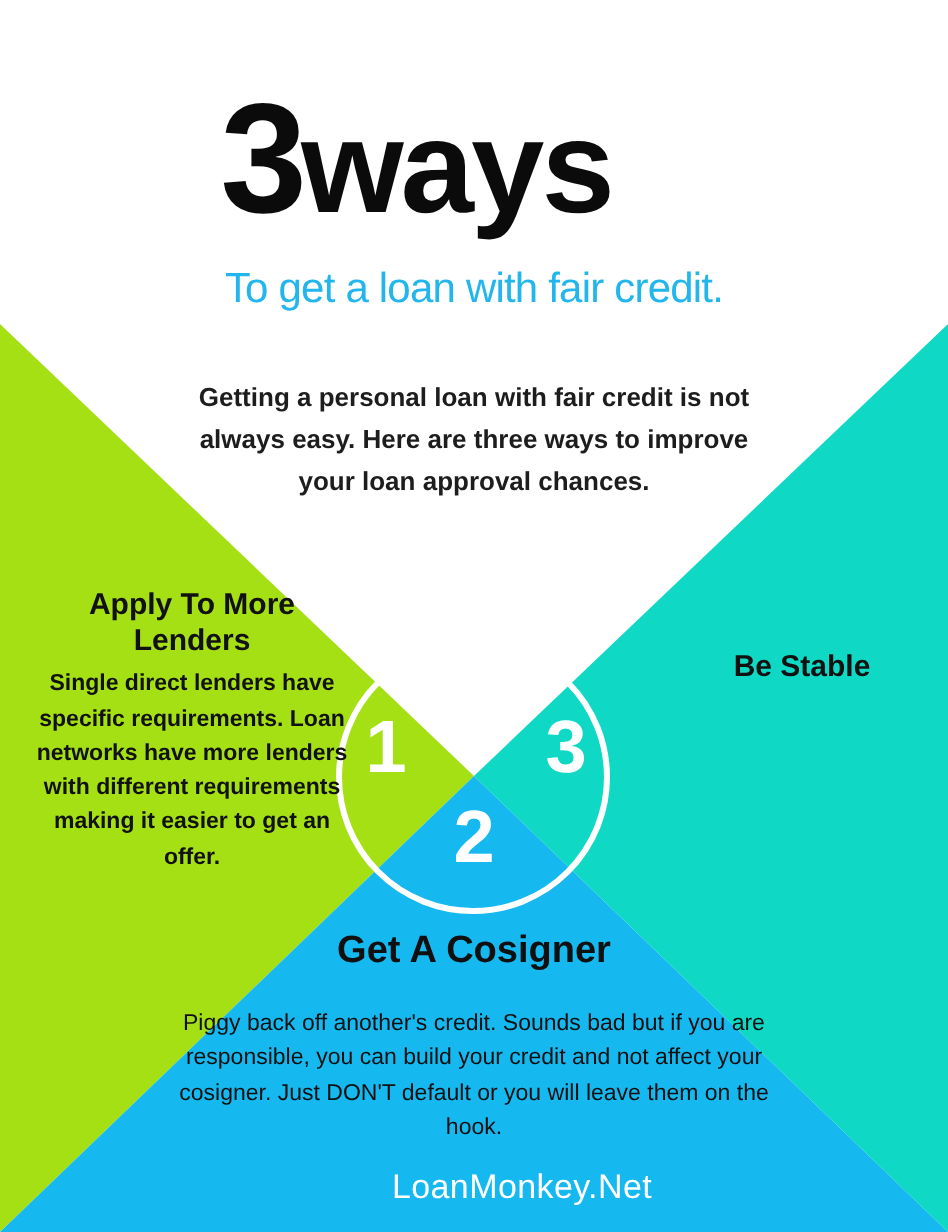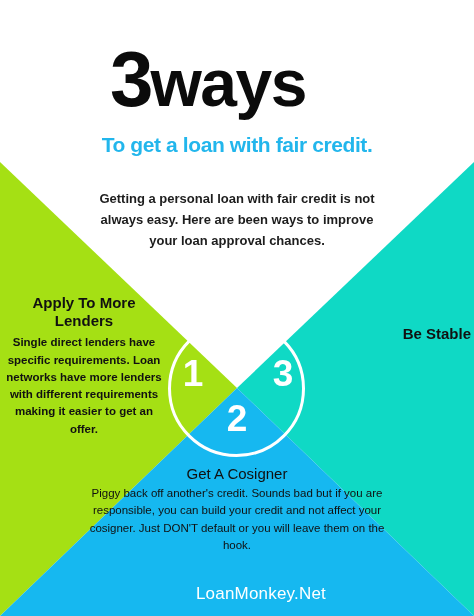--- a/index.html
+++ b/index.html
@@ -62,40 +62,40 @@
     font-weight: 700;
     letter-spacing: -3px;
   }
 
   .subhead {
     top: 133px;
     left: 0;
     width: 474px;
     text-align: center;
     font-size: 21px;
-    font-weight: 700;
+    font-weight: 400;
     color: #22b6ec;
     letter-spacing: -0.4px;
   }
 
   .intro {
     top: 188px;
     left: 87px;
     width: 300px;
     text-align: center;
     font-size: 13px;
     line-height: 1.62;
     font-weight: 600;
     color: #1d1d1d;
   }
 
   
   .panel-left {
     top: 294px;
-    left: 6px;
+    left: 18px;
     width: 156px;
     text-align: center;
     color: #111111;
   }
   .panel-left .ttl {
     font-size: 15px;
     font-weight: 700;
     line-height: 1.18;
     margin-bottom: 5px;
   }
@@ -103,21 +103,21 @@
     font-size: 11.5px;
     line-height: 1.5;
     font-weight: 700;
   }
 
   
   .panel-right {
     top: 325px;
     left: 331px;
     width: 140px;
-    text-align: right;
+    text-align: center;
     color: #111111;
   }
   .panel-right .ttl {
     font-size: 15px;
     font-weight: 700;
     margin-bottom: 12px;
   }
   .panel-right .body {
     font-size: 11px;
     line-height: 1.55;
@@ -126,23 +126,23 @@
 
   
   .panel-bottom {
     top: 465px;
     left: 77px;
     width: 320px;
     text-align: center;
     color: #101010;
   }
   .panel-bottom .ttl {
-    font-size: 15px;
-    font-weight: 400;
-    margin-bottom: 3px;
+    font-size: 19px;
+    font-weight: 700;
+    margin-bottom: 17px;
   }
   .panel-bottom .body {
     font-size: 11.5px;
     line-height: 1.52;
     font-weight: 500;
   }
 
   
   .numeral {
     position: absolute;
@@ -180,21 +180,21 @@
   <div class="wedge wedge-bottom"></div>
 
   <div class="ring"></div>
 
   <div class="layer headline">
     <span class="num">3</span><span>ways</span>
   </div>
 
   <div class="layer subhead">To get a loan with fair credit.</div>
 
-  <div class="layer intro">Getting a personal loan with fair credit is not always easy. Here are been ways to improve your loan approval chances.</div>
+  <div class="layer intro">Getting a personal loan with fair credit is not always easy. Here are three ways to improve your loan approval chances.</div>
 
   <div class="layer panel-left">
     <div class="ttl">Apply To More Lenders</div>
     <div class="body">Single direct lenders have specific requirements. Loan networks have more lenders with different requirements making it easier to get an offer.</div>
   </div>
 
   <div class="layer panel-right">
     <div class="ttl">Be Stable</div>
   </div>
 

